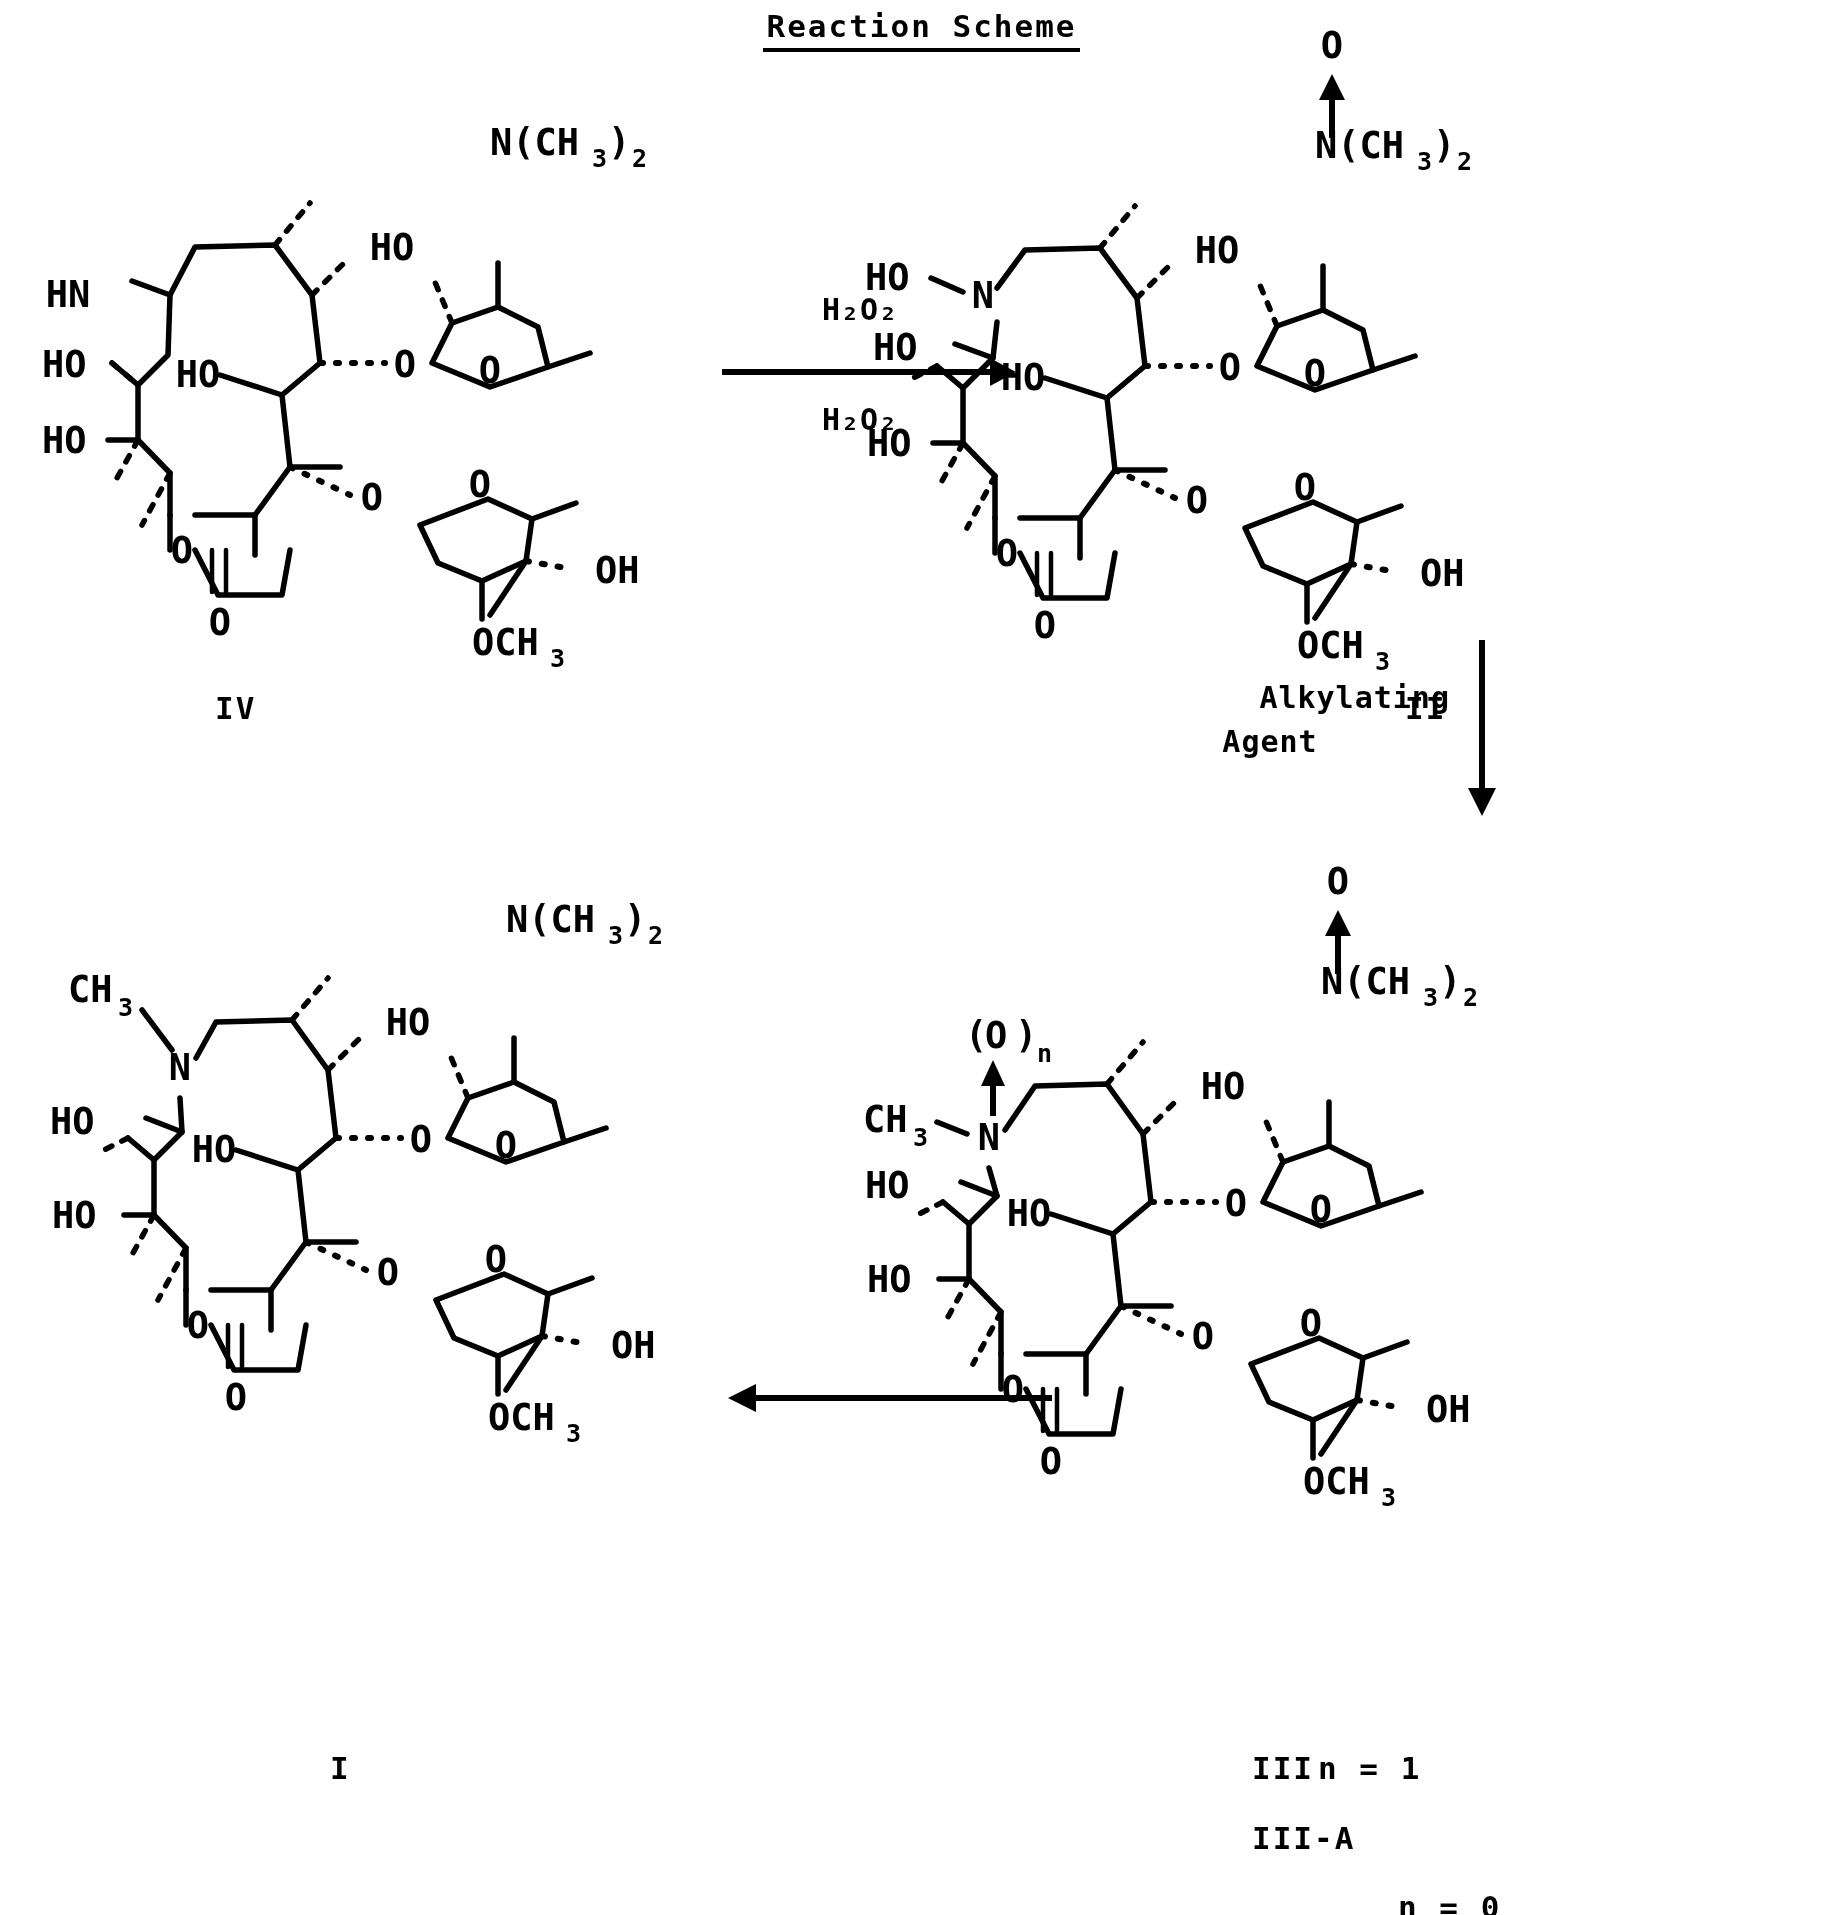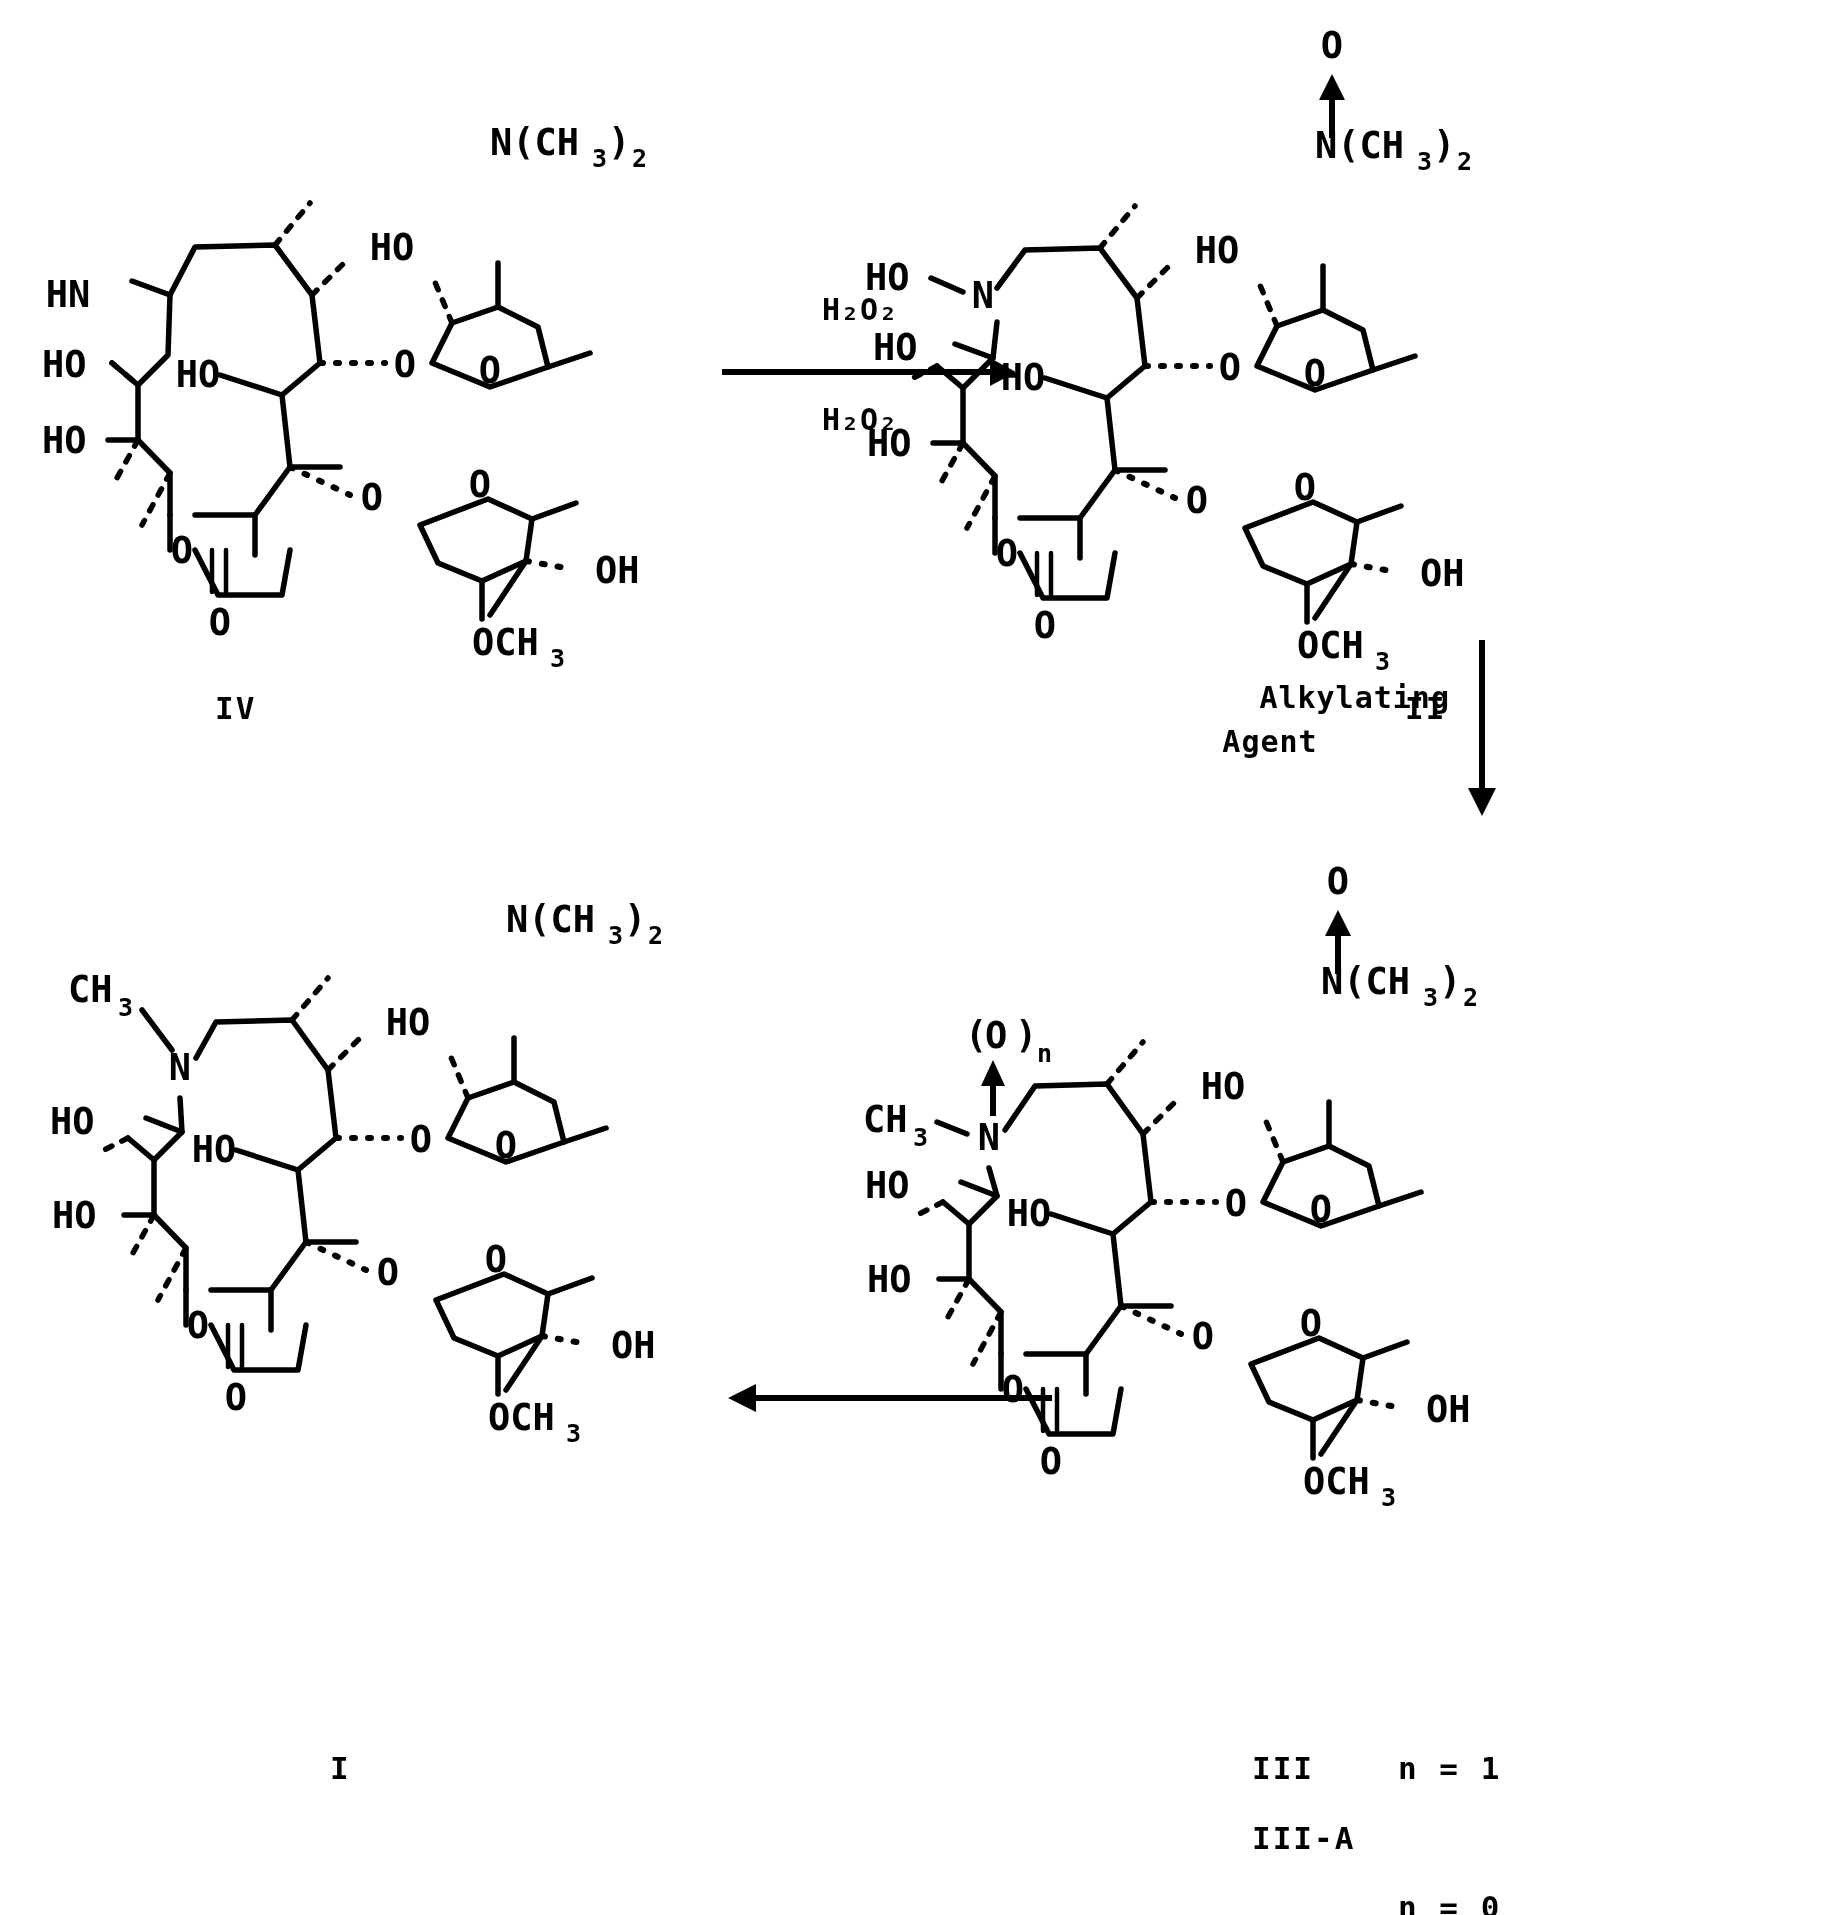--- a/index.html
+++ b/index.html
@@ -20,20 +20,23 @@
   .bondt{stroke:#000;stroke-width:4.5;fill:none;stroke-linecap:round;}
   .hash{stroke:#000;stroke-width:5.5;fill:none;stroke-linecap:round;stroke-dasharray:7 11;}
   .dot{stroke:#000;stroke-width:6;fill:none;stroke-linecap:round;stroke-dasharray:3 13;}
   .arrowln{stroke:#000;stroke-width:6;fill:none;}
 </style>
 </head>
 <body>
 
 <div class="page">
 
+  <div class="title">
+    <span>Reaction Scheme</span>
+  </div>
 
   <div class="mol" style="left:20px;top:95px;">
     <svg width="660" height="520" viewBox="0 0 660 520">
 
       <path class="bond" d="M150 200 L175 152 L255 150 L292 200 L300 268 L262 300 L270 372 L235 420 L175 420"></path>
       <path class="bond" d="M150 200 L148 260 L118 290 L118 345 L150 378 L150 420"></path>
       <path class="bond" d="M118 290 L92 268"></path>
       <path class="bond" d="M118 345 L88 345"></path>
       <path class="bond" d="M150 420 L150 455"></path>
       <path class="bond" d="M175 455 L198 500 L262 500 L270 455"></path>
@@ -223,21 +226,21 @@
       <path class="bond" d="M512 520 L476 574"></path>
       <path class="bond" d="M468 540 L468 578"></path>
       <text class="at" x="466" y="456" text-anchor="middle">O</text>
       <path class="dot" d="M512 520 L558 528"></path>
       <text class="at" x="581" y="542" text-anchor="start">OH</text>
       <text class="at" x="458" y="614" text-anchor="start">OCH</text>
       <text class="sub" x="536" y="626" text-anchor="start">3</text>
     </svg>
   </div>
   <div class="lbl" style="left:1252px;top:1750px;">III</div>
-  <div class="lbl" style="left:1398px;top:1750px;">n = 1</div>
+  <div class="lbl" style="left:1318px;top:1750px;">n = 1</div>
   <div class="lbl" style="left:1252px;top:1820px;">III-A</div>
   <div class="lbl" style="left:1398px;top:1889px;">n = 0</div>
 
   <div class="mol" style="left:726px;top:1378px;">
     <svg width="330" height="40" viewBox="0 0 330 40">
       <path class="arrowln" d="M326 20 L30 20"></path>
       <path d="M30 6 L2 20 L30 34 Z" fill="#000"></path>
     </svg>
   </div>
 

